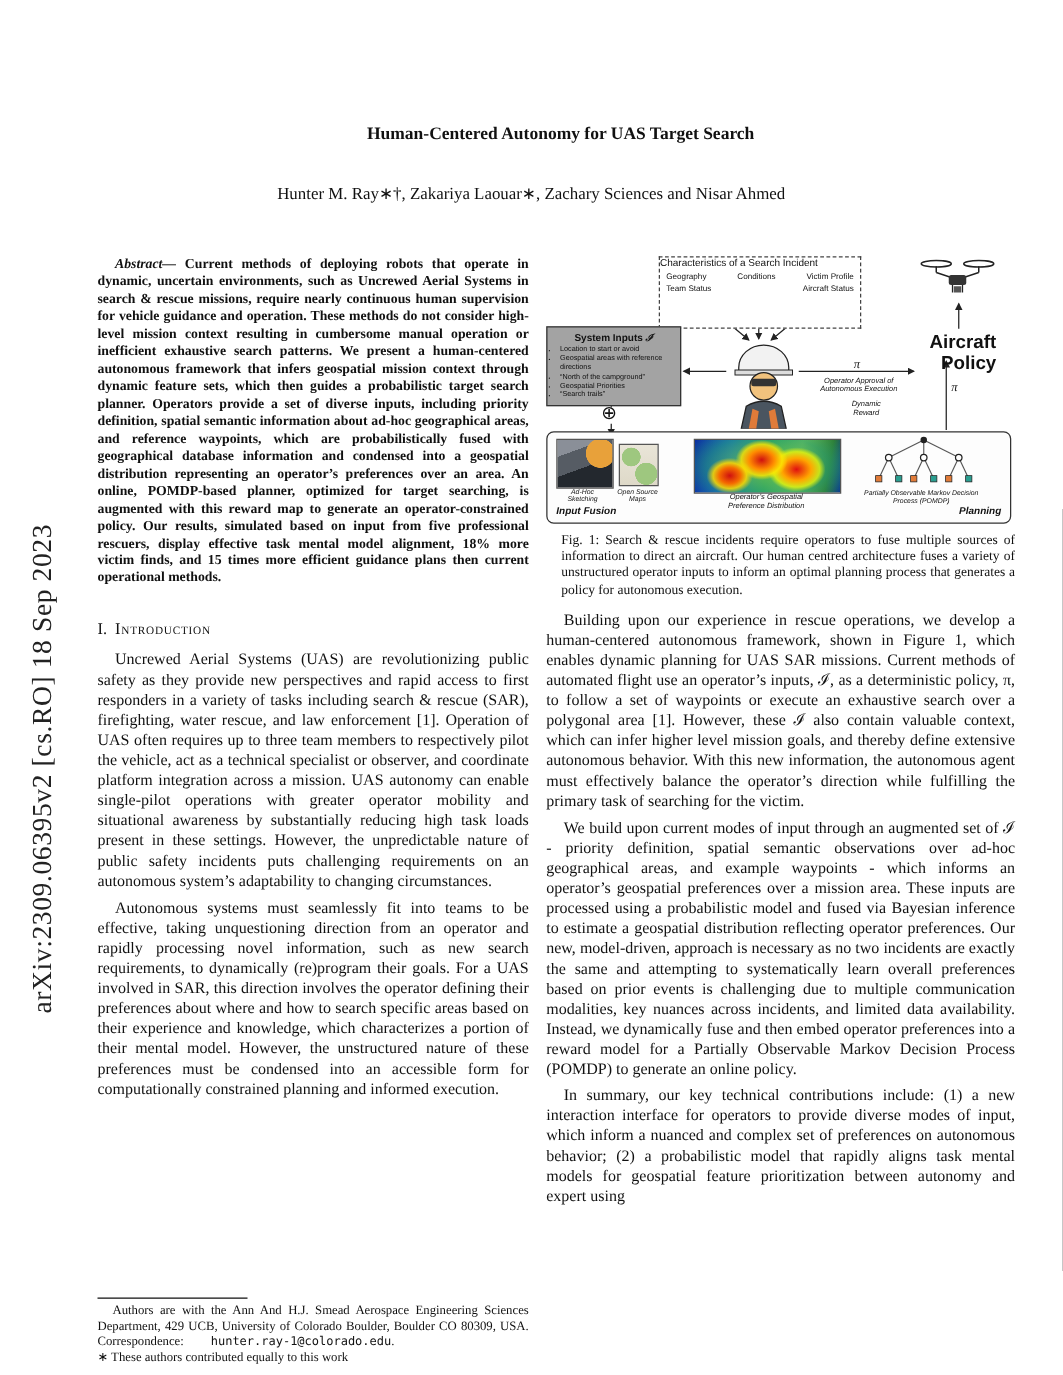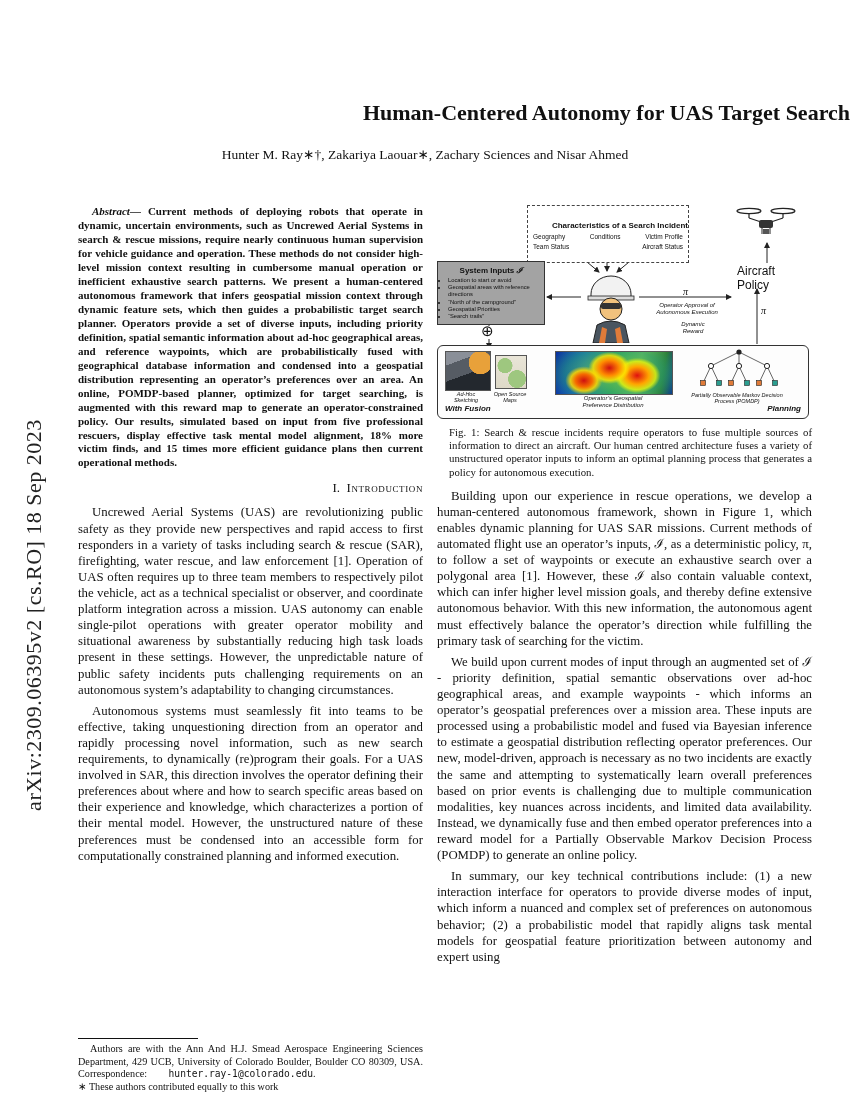--- a/index.html
+++ b/index.html
@@ -2,51 +2,51 @@
 <html lang="en"><head>
 <meta charset="utf-8">
 <style>
   html,body{margin:0;padding:0;background:#9a9a9a;}
   .page{position:relative;width:850px;height:1100px;background:#ffffff;overflow:hidden;
         font-family:"Liberation Serif", serif;color:#111;}
   
   .arxiv{position:absolute;left:-312px;top:598px;width:700px;height:34px;
          transform:rotate(-90deg);transform-origin:center;
          font-size:22px;letter-spacing:.5px;text-align:center;color:#222;}
-  .title{position:absolute;left:0;right:0;top:100px;text-align:right;
-         font-size:22px;font-weight:bold;padding-left:47px;}
+  .title{position:absolute;left:0;right:0;top:100px;text-align:center;
+         font-size:14px;font-weight:bold;padding-left:47px;}
   .authors{position:absolute;left:0;right:0;top:146px;text-align:center;font-size:13.5px;}
   .col{position:absolute;top:205px;height:888px;}
   .colL{left:78px;width:345px;}
   .colR{left:437px;width:375px;}
   p{margin:0;}
   .abstract{font-size:11px;font-weight:bold;line-height:1.27;text-align:justify;
             text-indent:14px;margin-bottom:10px;}
   .ablead{font-style:italic;}
-  .sechead{text-align:right;font-size:13px;margin:10px 0 8px 0;}
+  .sechead{text-align:left;font-size:13px;margin:25px 0 8px 0;}
   .sc{font-variant:small-caps;letter-spacing:.6px;}
   .body{font-size:12.8px;line-height:1.26;text-align:justify;margin-top:5px;}
   .ind{text-indent:14px;}
   .caption{font-size:10.8px;line-height:1.22;text-align:justify;margin:7px 0 9px 12px;}
   .fnblock{position:absolute;left:0;right:0;bottom:0;}
   .fnrule{width:120px;border-top:1px solid #111;margin-bottom:4px;}
   .fn{font-size:10.2px;line-height:1.22;text-align:justify;}
   .fn.ind{text-indent:12px;}
   .mono{font-family:"DejaVu Sans Mono", monospace;font-size:9.6px;color:#111;text-decoration:none;padding-left:19px;}
   
   .figure{position:relative;width:372px;height:214px;font-family:"Liberation Sans", sans-serif;}
   .figure .prelines{white-space:pre-line;}
   .arrows{position:absolute;left:0;top:0;width:372px;height:214px;pointer-events:none;}
   .charbox{position:absolute;left:90px;top:0;width:160px;height:56px;
            border:1px dashed #444;background:#fff;}
-  .cb-title{font-size:8px;font-weight:bold;text-align:right;margin-top:15px;}
+  .cb-title{font-size:8px;font-weight:normal;text-align:left;margin-top:0;}
   .cb-row{display:flex;justify-content:space-between;padding:3px 5px 0 5px;font-size:6.5px;}
   .drone{position:absolute;left:298px;top:0;}
-  .acpolicy{position:absolute;left:300px;top:60px;width:60px;text-align:left;
-            font-size:12px;font-weight:normal;line-height:1.15;}
+  .acpolicy{position:absolute;left:300px;top:60px;width:60px;text-align:right;
+            font-size:15px;font-weight:bold;line-height:1.15;}
   .inputs{position:absolute;left:0;top:56px;width:106px;height:62px;border:1px solid #333;background:#a3a3a3;}
   .si-title{font-size:8px;font-weight:bold;text-align:center;margin-top:2px;}
   .mathcal{font-family:"Liberation Serif", serif;font-style:italic;}
   .inputs ul{margin:2px 2px 0 10px;padding:0;font-size:5.8px;line-height:1.25;}
   .operator{position:absolute;left:146px;top:62px;}
   .approval{position:absolute;left:204px;top:97px;width:92px;font-size:6px;
             font-style:italic;text-align:center;line-height:1.2;}
   .pi{position:absolute;font-family:"Liberation Serif", serif;font-style:italic;font-size:10px;}
   .pi1{left:246px;top:81px;}
   .pi2{left:324px;top:100px;}
@@ -195,21 +195,21 @@
       <div class="plus">⊕</div>
 
       <div class="band"></div>
 
       <div class="thumb adhoc"></div>
       <div class="thumb maps"></div>
       <div class="tlabel adlbl prelines">Ad-Hoc
 Sketching</div>
       <div class="tlabel maplbl prelines">Open Source
 Maps</div>
-      <div class="fusionlbl">With Fusion</div>
+      <div class="fusionlbl">Input Fusion</div>
 
       <div class="heatmap"></div>
       <div class="heatlbl prelines">Operator’s Geospatial
 Preference Distribution</div>
 
       <div class="dynreward prelines">Dynamic
 Reward</div>
 
       <svg class="tree" width="88" height="44" viewBox="0 0 88 44">
         <g stroke="#555" stroke-width="0.9">

